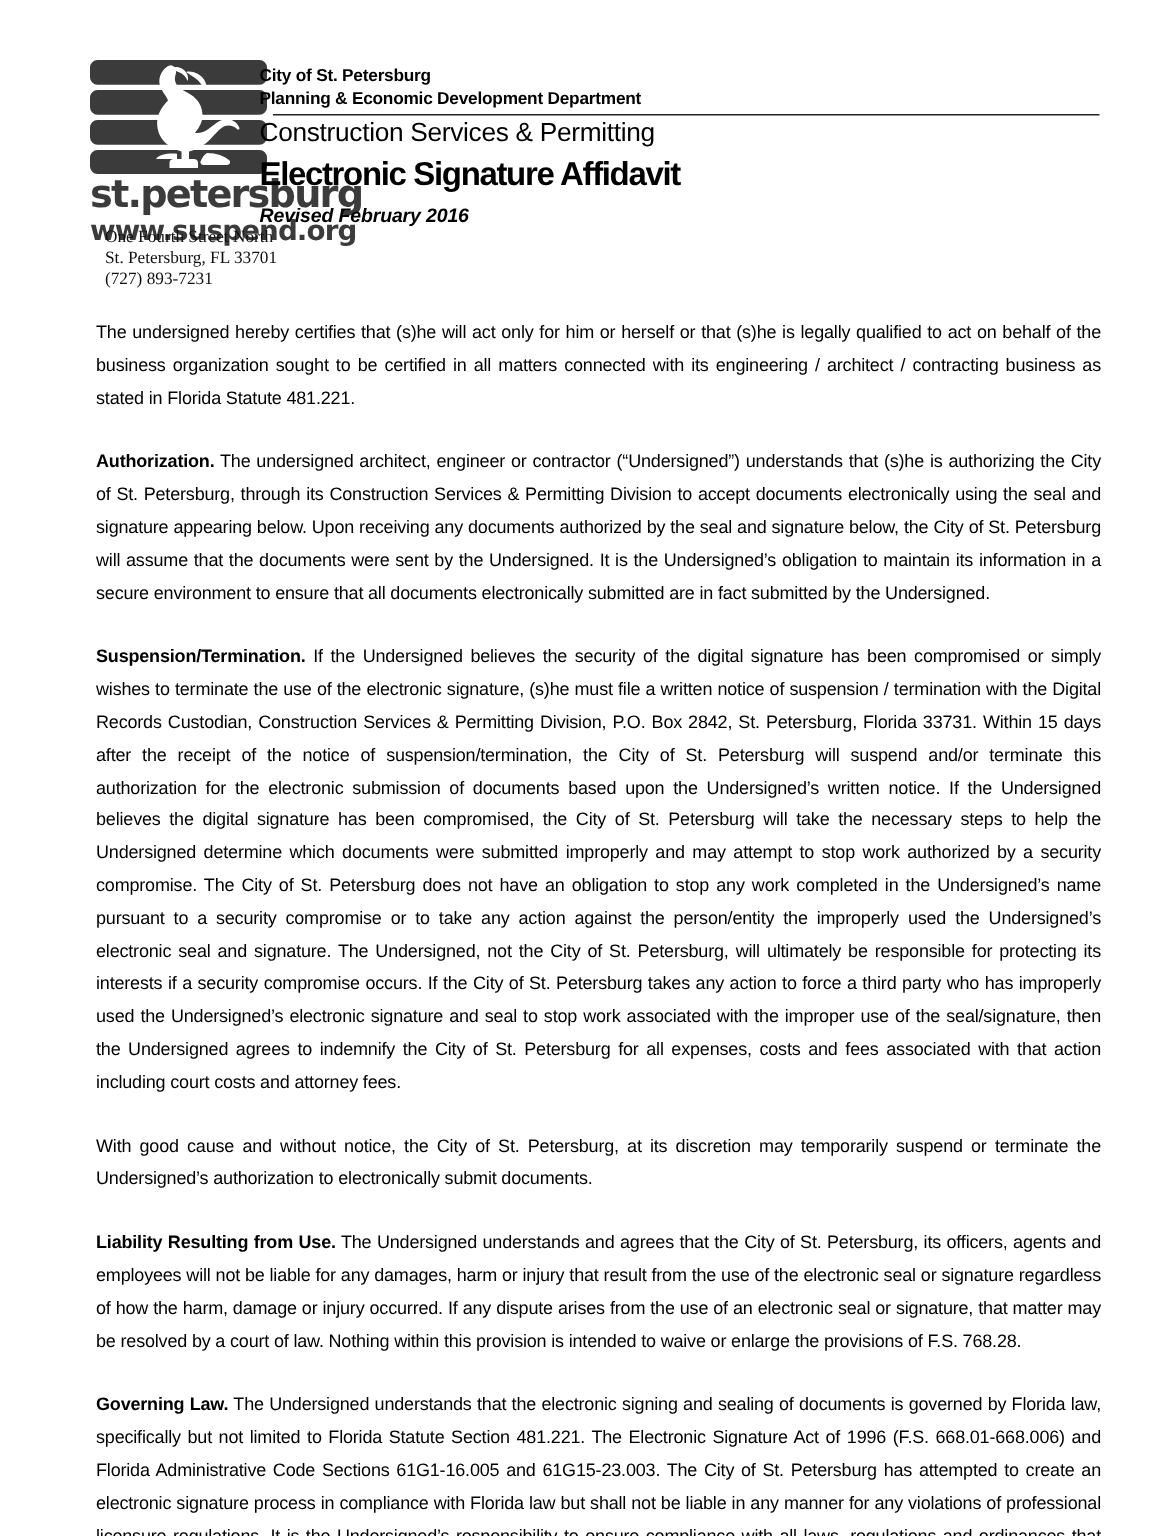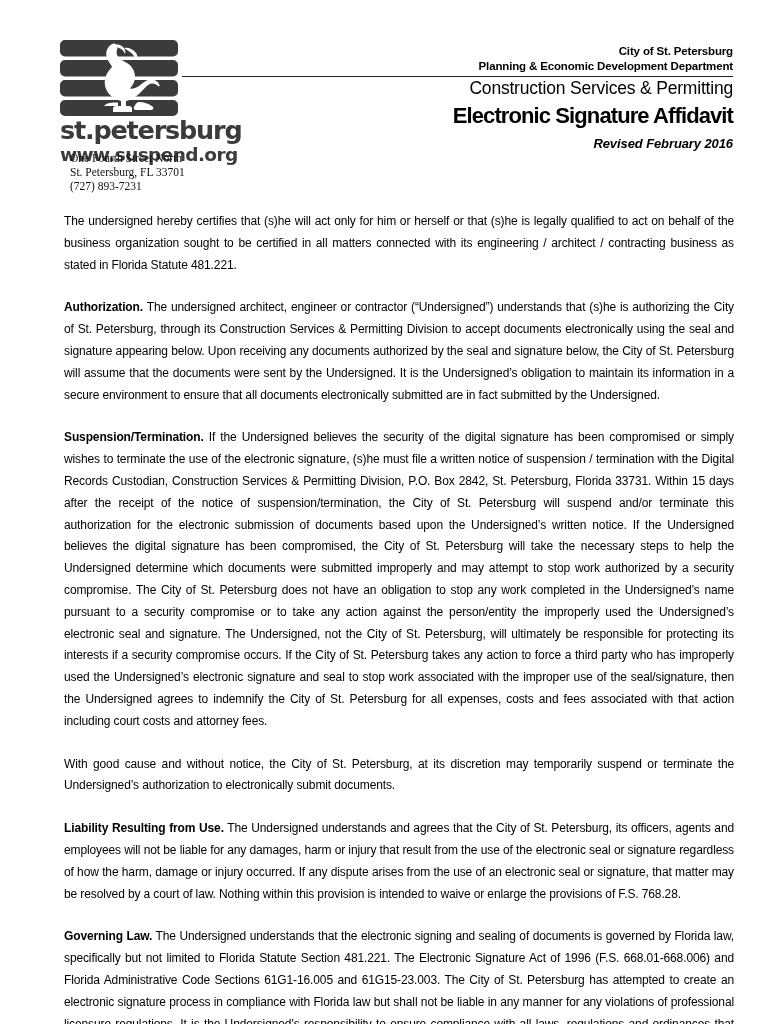--- a/index.html
+++ b/index.html
@@ -61,21 +61,21 @@
     font-size: 11.5px;
     line-height: 13.8px;
     color: #111;
     white-space: pre-line;
   }
 
   .header-right {
     position: absolute;
     right: 37px;
     top: 44px;
-    text-align: right;
+    text-align: left;
     width: 560px;
   }
   .hr-line1, .hr-line2 {
     font-size: 11.5px;
     font-weight: bold;
     line-height: 14.5px;
     letter-spacing: -0.15px;
   }
   .header-rule {
     position: absolute;

